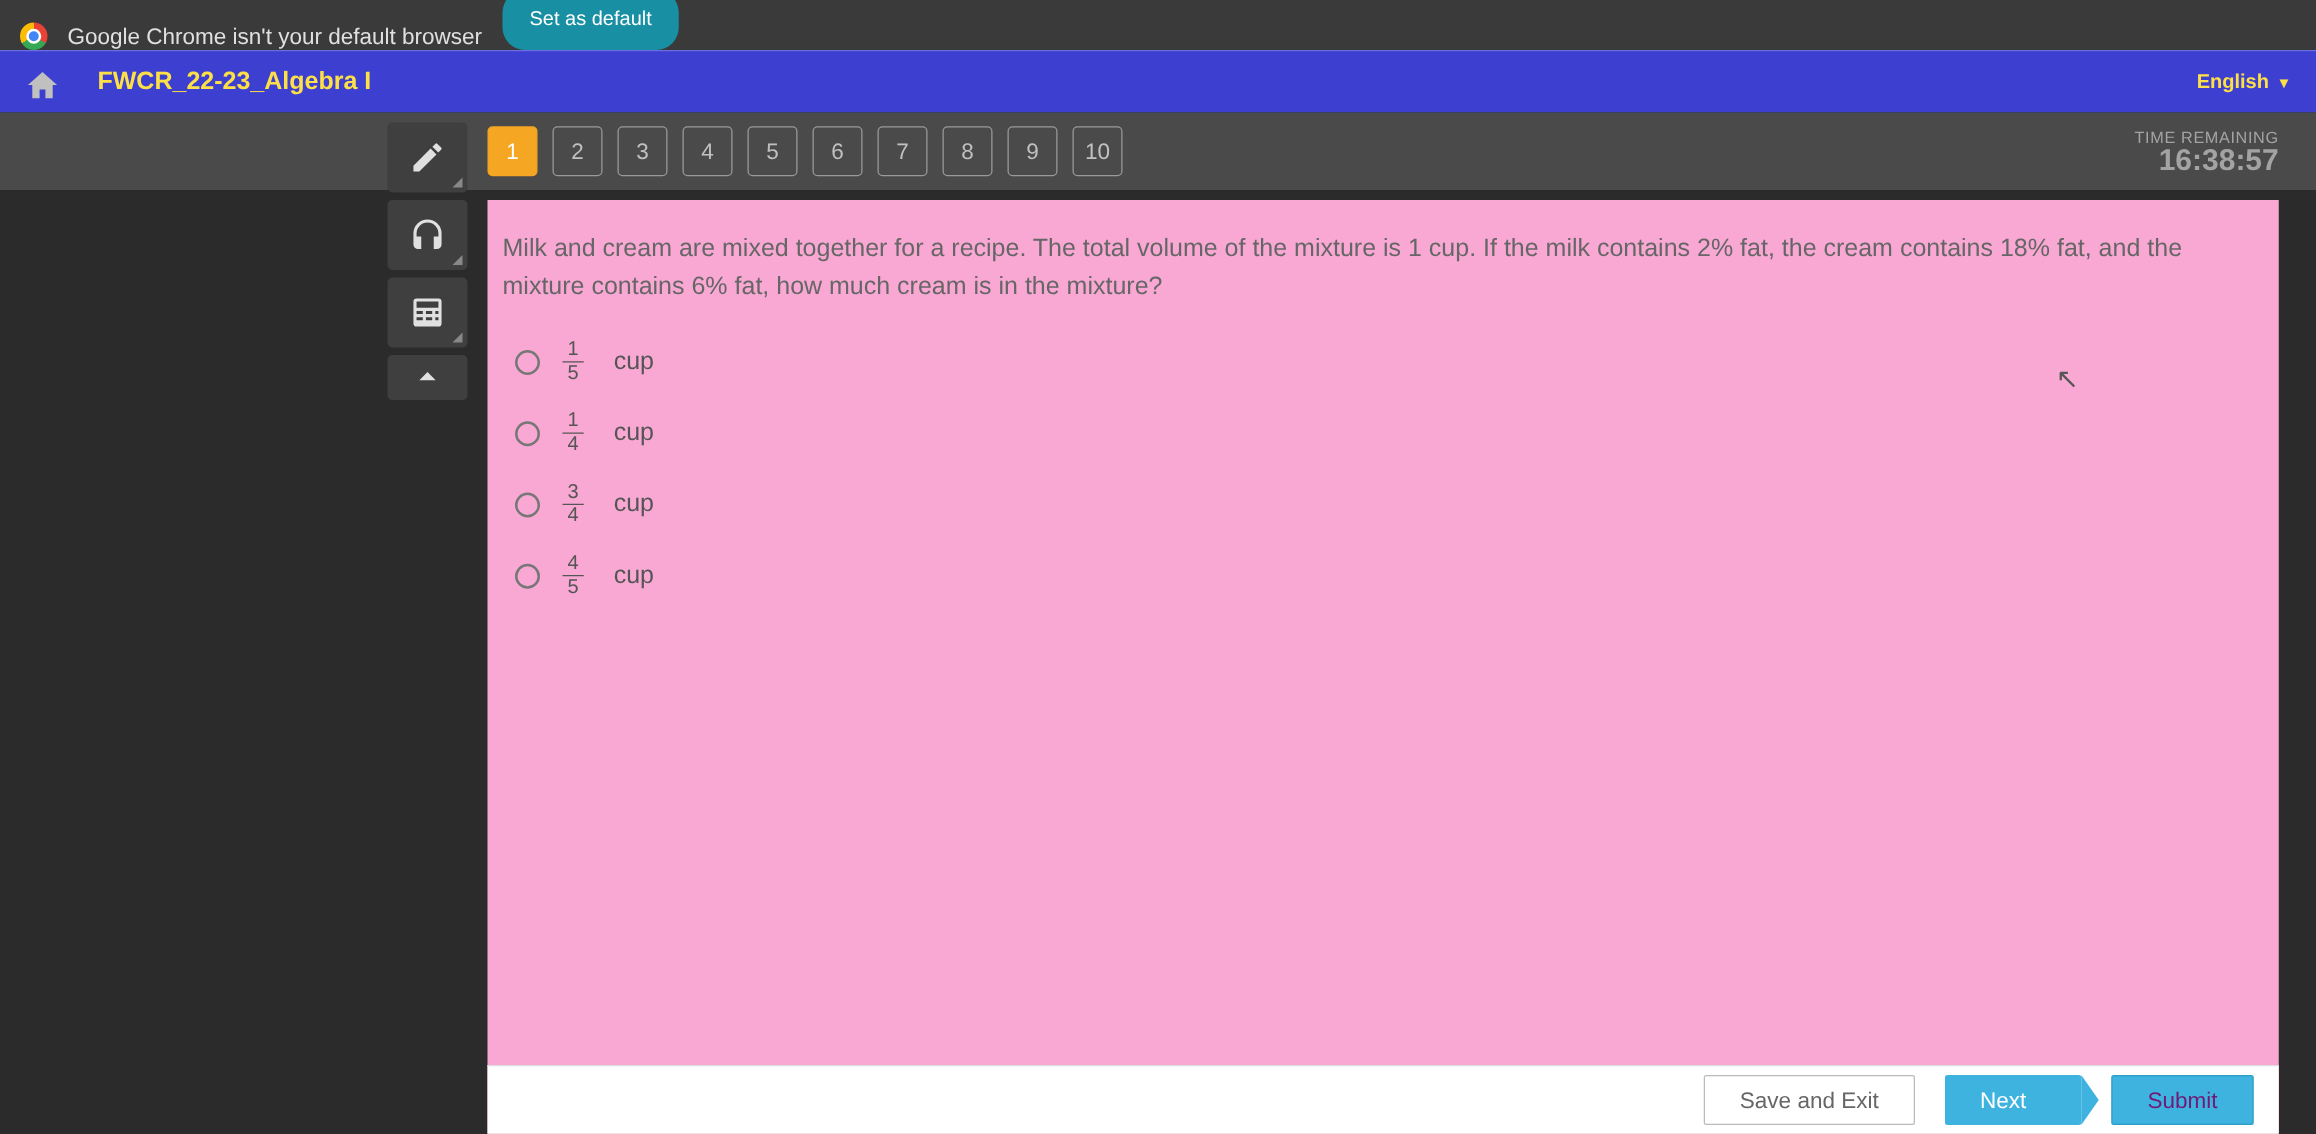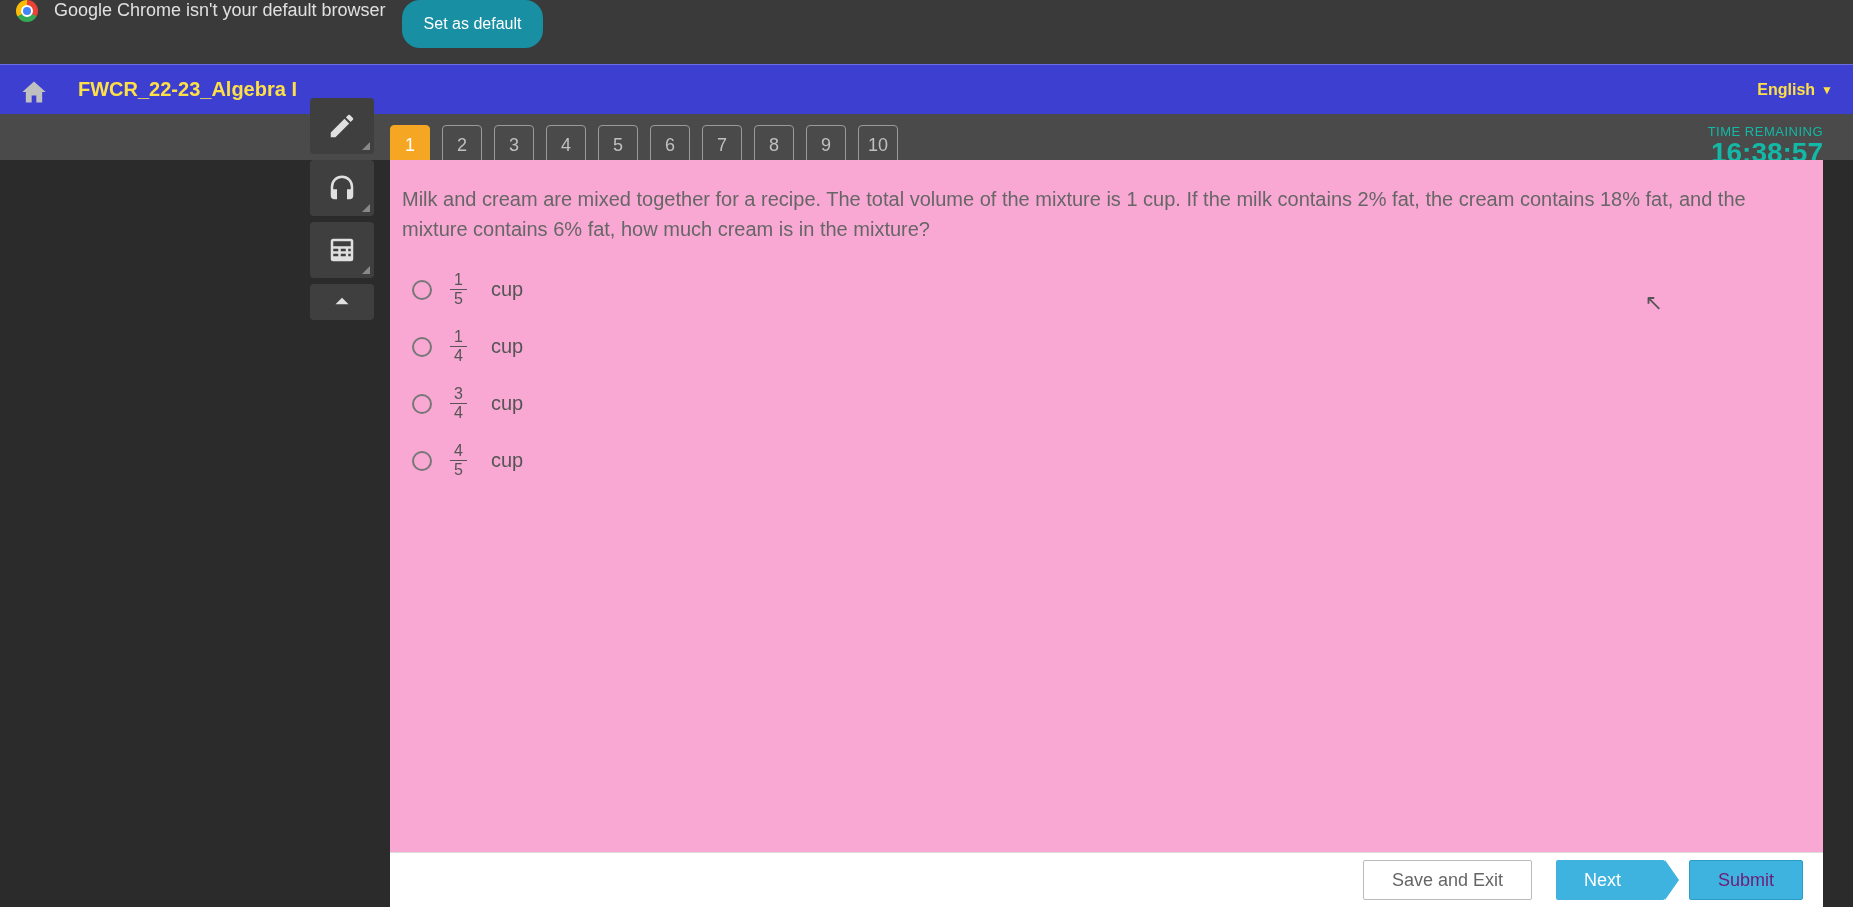--- a/index.html
+++ b/index.html
@@ -1,23 +1,23 @@
 <!DOCTYPE html>
 <html><head>
 <meta charset="utf-8">
 <style>
   * { box-sizing: border-box; margin: 0; padding: 0; }
   html, body { width: 100%; height: 100%; font-family: Arial, Helvetica, sans-serif; background: #2b2b2b; overflow: hidden; }
   
   
   .chrome-banner {
-    height: 64px;
+    height: 40px;
     background: #3a3a3a;
     display: flex;
-    align-items: flex-start;
+    align-items: flex-end;
     padding: 0 16px;
     gap: 16px;
     color: #e0e0e0;
     font-size: 18px;
   }
   .chrome-logo {
     width: 22px; height: 22px; border-radius: 50%;
     background: conic-gradient(#ea4335 0 120deg, #34a853 120deg 240deg, #fbbc05 240deg 360deg);
     position: relative;
     flex-shrink: 0;
@@ -80,25 +80,25 @@
     font-size: 18px;
     cursor: pointer;
   }
   .qbox.active {
     background: #f5a623;
     border-color: #f5a623;
     color: #fff;
   }
   .timer-block {
     margin-left: auto;
-    color: #14b8a6;
+    color: #a3a3a3;
     text-align: right;
   }
   .timer-label { font-size: 13px; letter-spacing: 0.5px; }
-  .timer-value { font-size: 28px; font-weight: bold; line-height: 1; }
+  .timer-value { font-size: 24px; font-weight: bold; line-height: 1; }
 
   
   .work-area {
     position: absolute;
     top: 160px;
     left: 0; right: 0; bottom: 0;
     background: #2b2b2b;
   }
   .left-rail {
     position: absolute;

